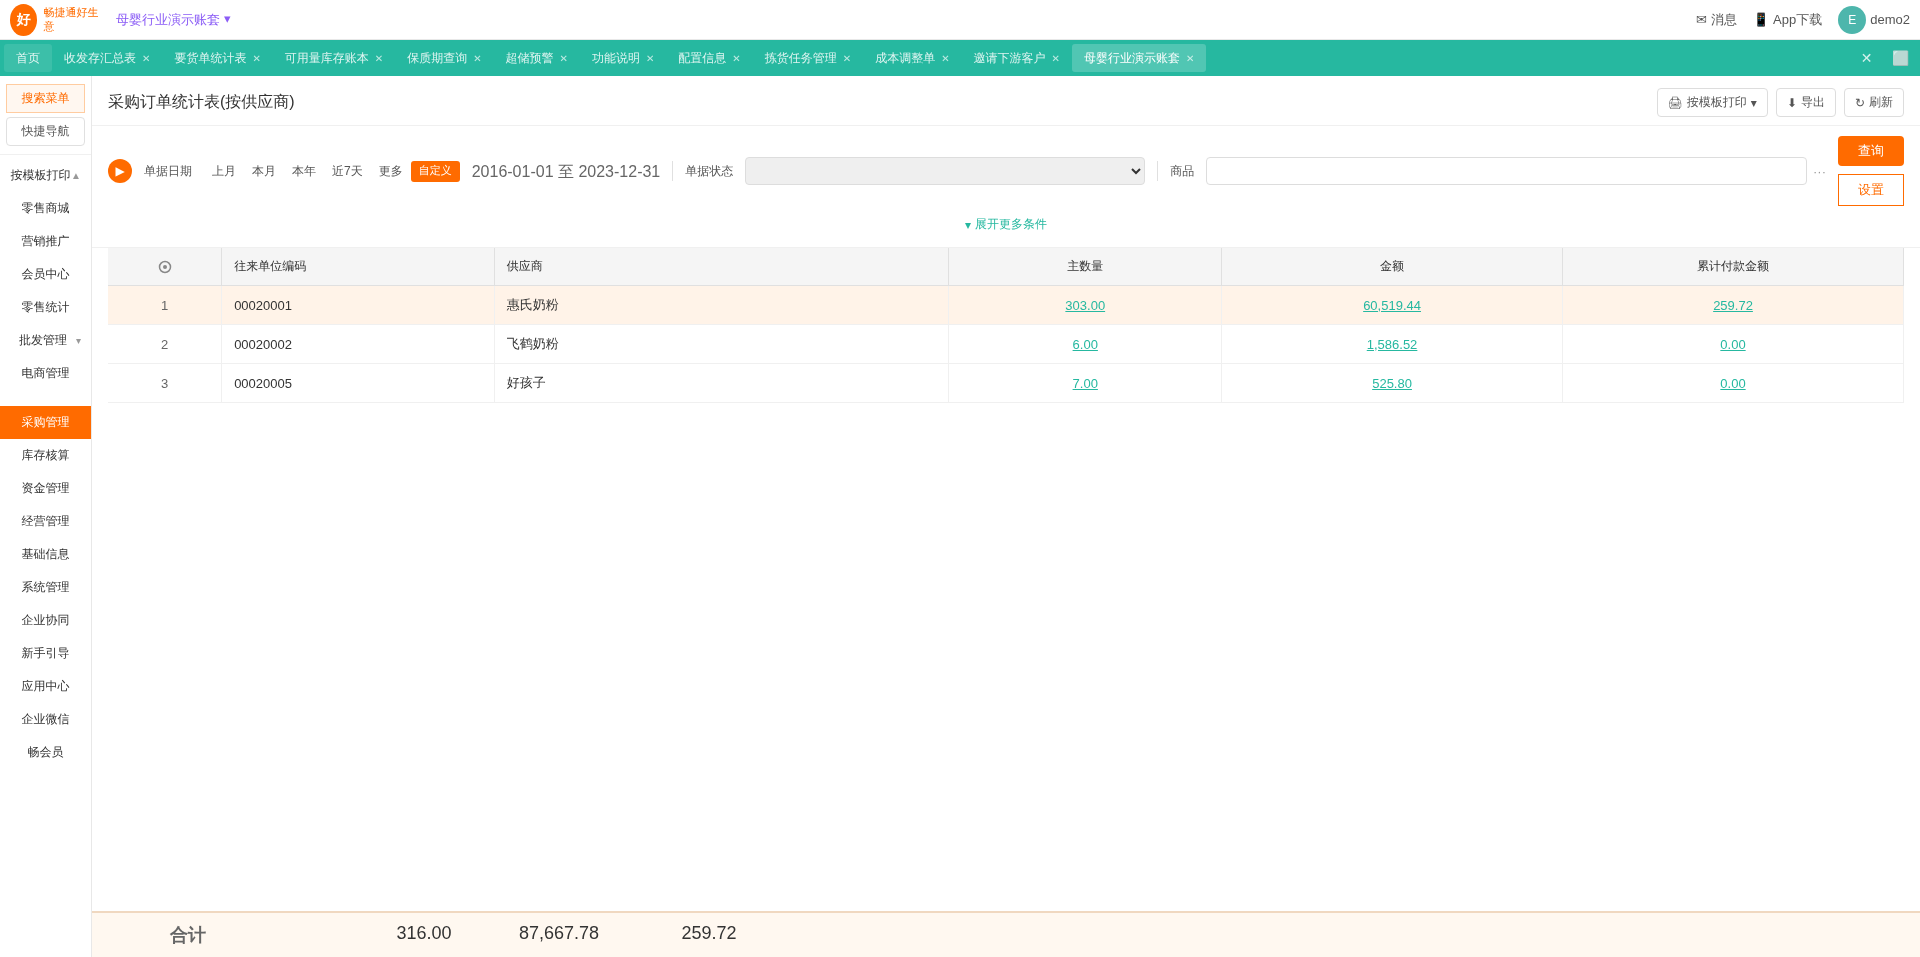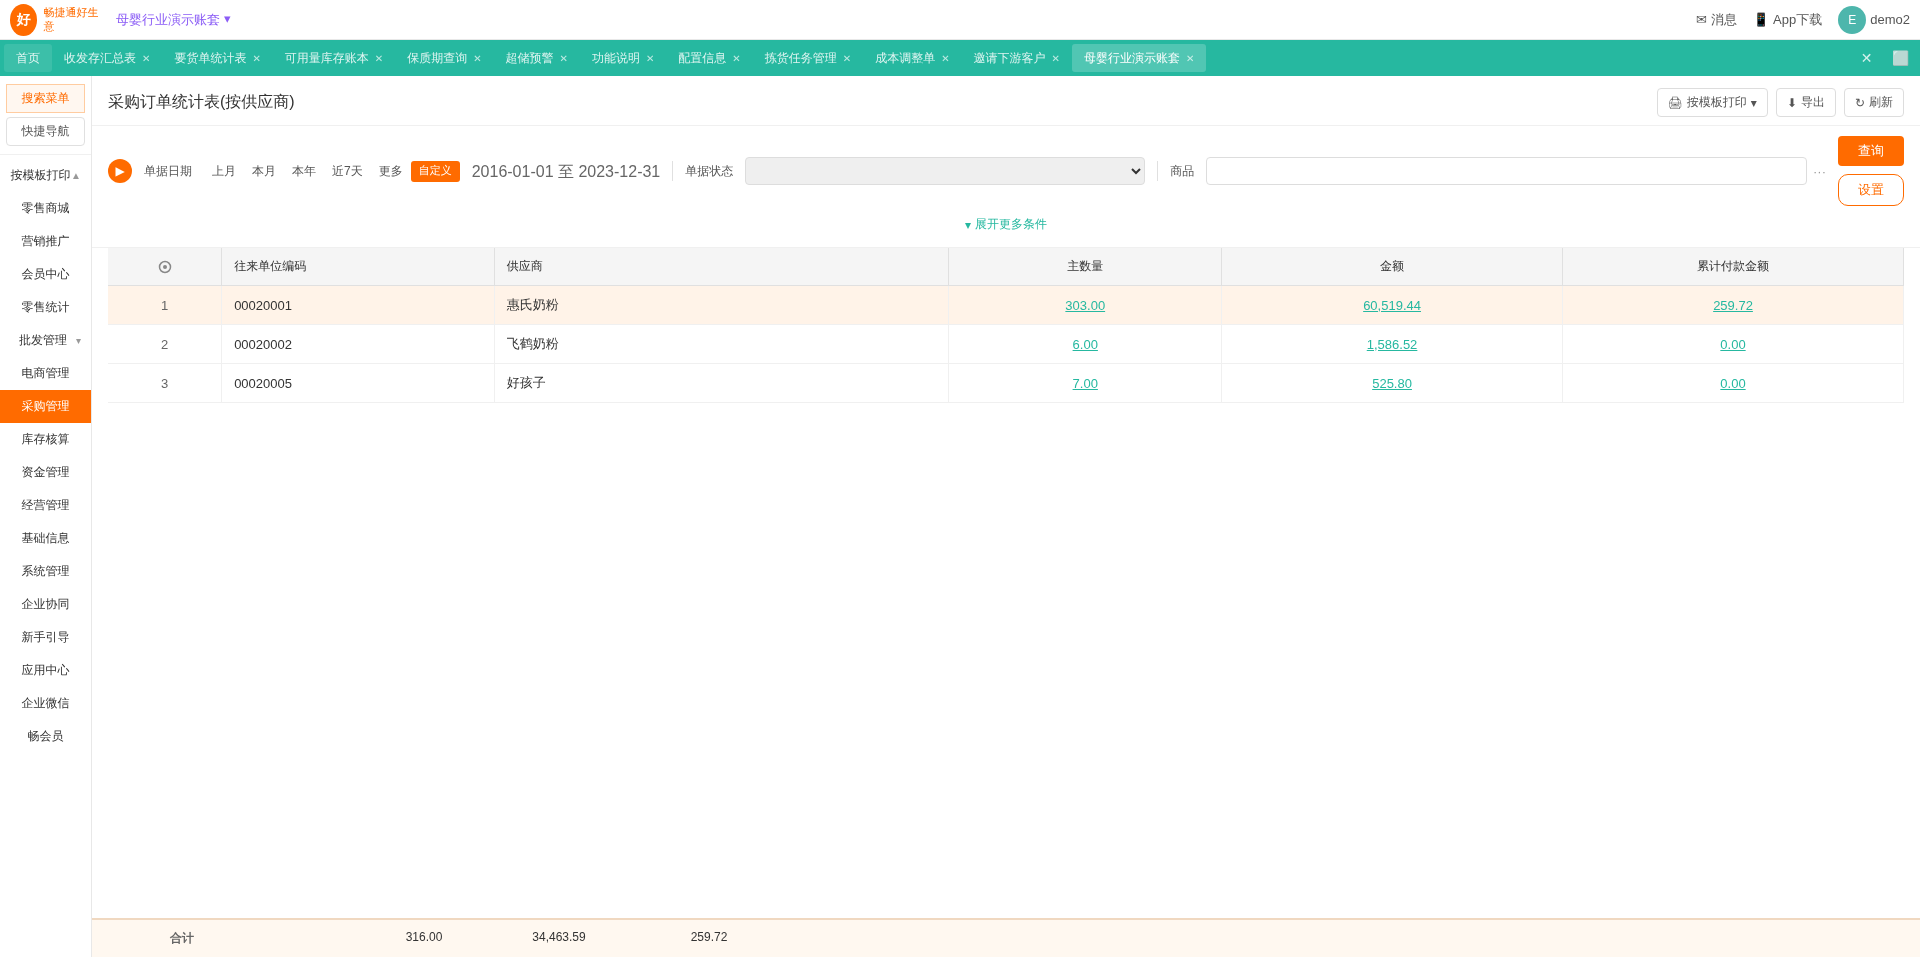--- a/index.html
+++ b/index.html
@@ -30,21 +30,21 @@
     .main-layout { display: flex; flex: 1; overflow: hidden; }
 
     
     .sidebar { width: 92px; background: #fff; border-right: 1px solid #e8e8e8; display: flex; flex-direction: column; flex-shrink: 0; overflow-y: auto; }
     .sidebar::-webkit-scrollbar { width: 0; }
     .sidebar-search { padding: 8px 6px; border-bottom: 1px solid #f0f0f0; }
     .sidebar-search-btn { width: 100%; padding: 5px 0; background: #fff7f0; border: 1px solid #ffcca0; border-radius: 0; color: #ff6b00; font-size: 12px; cursor: pointer; text-align: center; }
     .sidebar-nav-btn { width: 100%; padding: 5px 0; background: #fff; border: 1px solid #e0e0e0; border-radius: 4px; color: #555; font-size: 12px; cursor: pointer; text-align: center; margin-top: 4px; }
     .sidebar-section { padding: 4px 0; }
     .sidebar-item { display: flex; align-items: center; justify-content: space-between; padding: 8px 10px; font-size: 12px; color: #333; cursor: pointer; }
-    .sidebar-item.active { background: #ff6b00; color: #fff; }
+    .sidebar-item.active { background: #ff6b00; color: #fff; margin-top: 16px; }
     .sidebar-item-label { flex: 1; text-align: center; }
     .sidebar-arrow { font-size: 10px; color: #999; }
 
     
     .content-area { flex: 1; display: flex; flex-direction: column; overflow: hidden; background: #f5f5f5; }
 
     
     .page { flex: 1; display: flex; flex-direction: column; overflow: hidden; background: #fff; margin: 0; }
     .page-header { padding: 12px 16px 8px; display: flex; align-items: center; justify-content: space-between; border-bottom: 1px solid #f0f0f0; }
     .page-title { font-size: 16px; font-weight: 500; color: #333; }
@@ -63,42 +63,42 @@
     .date-custom-badge { background: #ff6b00; color: white; padding: 2px 8px; font-size: 11px; border-radius: 3px; cursor: pointer; }
     .date-range { font-size: 16px; color: #666; }
     .filter-divider { width: 1px; height: 20px; background: #e0e0e0; }
     .filter-select-wrapper { display: flex; align-items: center; gap: 6px; flex: 1; max-width: 400px; }
     .filter-select { flex: 1; border: 1px solid #ddd; border-radius: 4px; padding: 4px 8px; font-size: 12px; color: #333; height: 28px; }
     .filter-item-wrapper { display: flex; align-items: center; gap: 6px; flex: 1; }
     .filter-item-input { flex: 1; border: 1px solid #ddd; border-radius: 4px; padding: 4px 8px; font-size: 12px; color: #333; height: 28px; }
     .more-filters-btn { display: flex; align-items: center; gap: 4px; color: #26b8a0; font-size: 12px; cursor: pointer; margin-top: 6px; justify-content: center; padding: 4px; }
 
     .btn-query { background: #ff6b00; color: white; border: none; border-radius: 4px; padding: 6px 20px; font-size: 13px; cursor: pointer; }
-    .btn-settings { background: #fff; color: #ff6b00; border: 1px solid #ff6b00; border-radius: 10px; padding: 6px 14px; font-size: 13px; cursor: pointer; margin-top: 4px; display: block; width: 100%; text-align: center; }
+    .btn-settings { background: #fff; color: #ff6b00; border: 1px solid #ff6b00; border-radius: 0; padding: 6px 14px; font-size: 13px; cursor: pointer; margin-top: 4px; display: block; width: 100%; text-align: center; }
     .query-btn-area { display: flex; flex-direction: column; gap: 4px; margin-left: auto; flex-shrink: 0; }
 
     
     .table-wrapper { flex: 1; overflow-y: auto; padding: 0 16px 16px; }
     .data-table { width: 100%; border-collapse: collapse; font-size: 13px; }
     .data-table thead tr { background: #f5f5f5; }
     .data-table th { padding: 10px 12px; text-align: center; font-weight: 500; color: #333; border-bottom: 1px solid #e0e0e0; border-right: 1px solid #e0e0e0; font-size: 12px; white-space: nowrap; }
     .data-table td { padding: 10px 12px; text-align: center; border-bottom: 1px solid #f0f0f0; border-right: 1px solid #f0f0f0; color: #333; font-size: 13px; }
     .data-table tr.row-highlighted { background: #fff3e8; }
     .data-table .link-value { color: #26b8a0; text-decoration: underline; cursor: pointer; }
     .data-table .col-index { width: 50px; color: #666; }
     .data-table .col-code { width: 120px; text-align: left; }
     .data-table .col-supplier { width: 200px; text-align: left; }
     .data-table .col-qty { width: 120px; }
     .data-table .col-amount { width: 150px; }
     .data-table .col-paid { width: 150px; }
     .th-settings { width: 36px; }
     .settings-icon-th { display: flex; align-items: center; justify-content: center; }
 
     
-    .table-footer { background: #fff8f0; border-top: 2px solid #f0d8c0; display: flex; padding: 10px 16px; font-size: 12px; font-weight: 500; color: #333; }
+    .table-footer { background: #fff8f0; border-top: 2px solid #f0d8c0; display: flex; padding: 10px 16px; font-size: 18px; font-weight: 500; color: #333; }
     .footer-label { width: 50px; text-align: center; }
     .footer-supplier { width: 200px; padding-left: 12px; color: #666; font-weight: bold; }
     .footer-qty { width: 120px; text-align: center; padding-left: 12px; }
     .footer-amount { width: 150px; text-align: center; padding-left: 12px; }
     .footer-paid { width: 150px; text-align: center; padding-left: 12px; }
   </style>
 </head>
 <body>
 
 <div class="top-bar">
@@ -355,19 +355,19 @@
               <td class="col-paid"><span class="link-value">0.00</span></td>
             </tr>
           </tbody>
         </table>
       </div>
 
       <div class="table-footer">
         <span class="footer-label"></span>
         <span class="footer-supplier">合计</span>
         <span class="footer-qty">316.00</span>
-        <span class="footer-amount">34,463.59</span>
+        <span class="footer-amount">87,667.78</span>
         <span class="footer-paid">259.72</span>
       </div>
 
     </div>
   </div>
 </div>
 
 </body></html>

